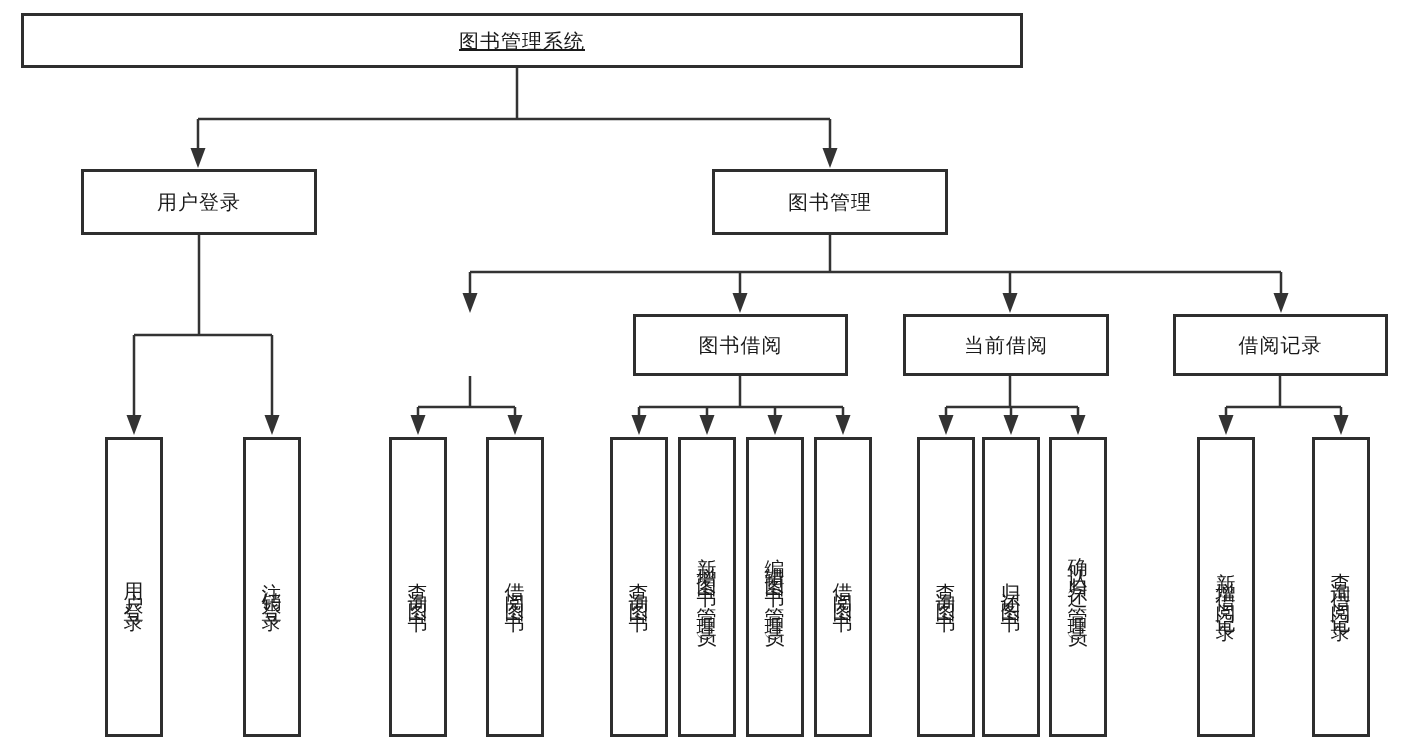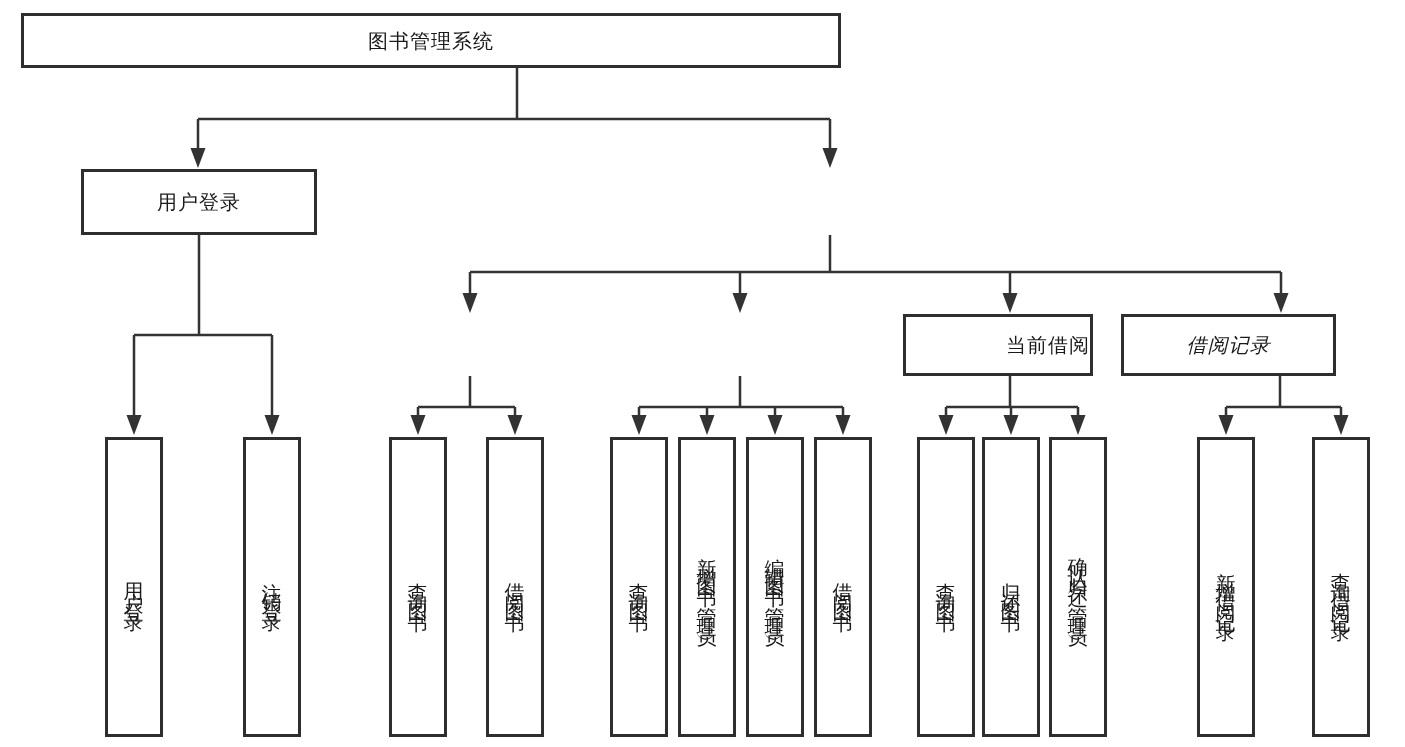--- a/index.html
+++ b/index.html
@@ -93,32 +93,38 @@
       <polygon points="767.5,415 782.5,415 775,435"></polygon>
       <polygon points="835.5,415 850.5,415 843,435"></polygon>
       <polygon points="938.5,415 953.5,415 946,435"></polygon>
       <polygon points="1003.5,415 1018.5,415 1011,435"></polygon>
       <polygon points="1070.5,415 1085.5,415 1078,435"></polygon>
       <polygon points="1218.5,415 1233.5,415 1226,435"></polygon>
       <polygon points="1333.5,415 1348.5,415 1341,435"></polygon>
     </g>
   </svg>
 
-  <div class="node hlabel" style="left:21px; top:13px; width:820px; height:55px;">
+  <div class="node hlabel" style="left:21px; top:13px; width:1002px; height:55px;text-decoration:underline;">
     <span>图书管理系统</span>
   </div>
 
   <div class="node hlabel" style="left:81px; top:169px; width:236px; height:66px;">
     <span>用户登录</span>
   </div>
+  <div class="node hlabel" style="left:712px; top:169px; width:236px; height:66px;">
+    <span>图书管理</span>
+  </div>
 
-  <div class="node hlabel" style="left:903px; top:314px; width:190px; height:62px;justify-content:flex-end;">
+  <div class="node hlabel" style="left:633px; top:314px; width:215px; height:62px;">
+    <span>图书借阅</span>
+  </div>
+  <div class="node hlabel" style="left:903px; top:314px; width:206px; height:62px;">
     <span>当前借阅</span>
   </div>
-  <div class="node hlabel" style="left:1121px; top:314px; width:215px; height:62px;font-style:italic;">
+  <div class="node hlabel" style="left:1173px; top:314px; width:215px; height:62px;">
     <span>借阅记录</span>
   </div>
 
   <div class="node leaf" style="left:105px;">
     <span>用户登录</span>
   </div>
   <div class="node leaf" style="left:243px;">
     <span>注销登录</span>
   </div>
 

